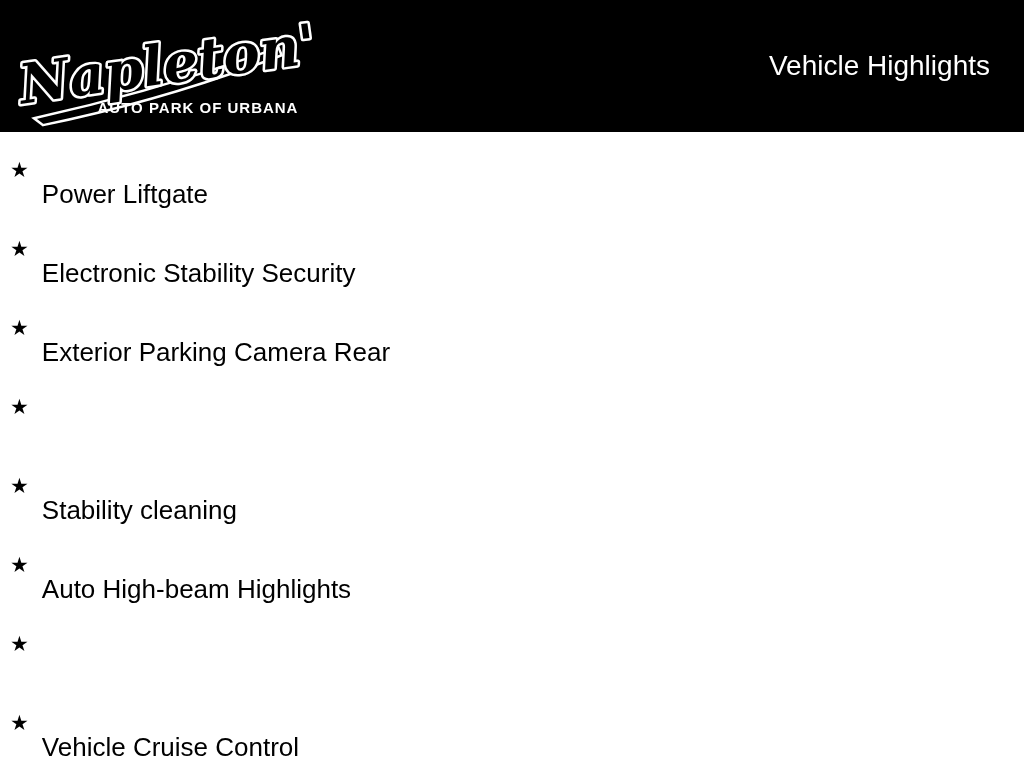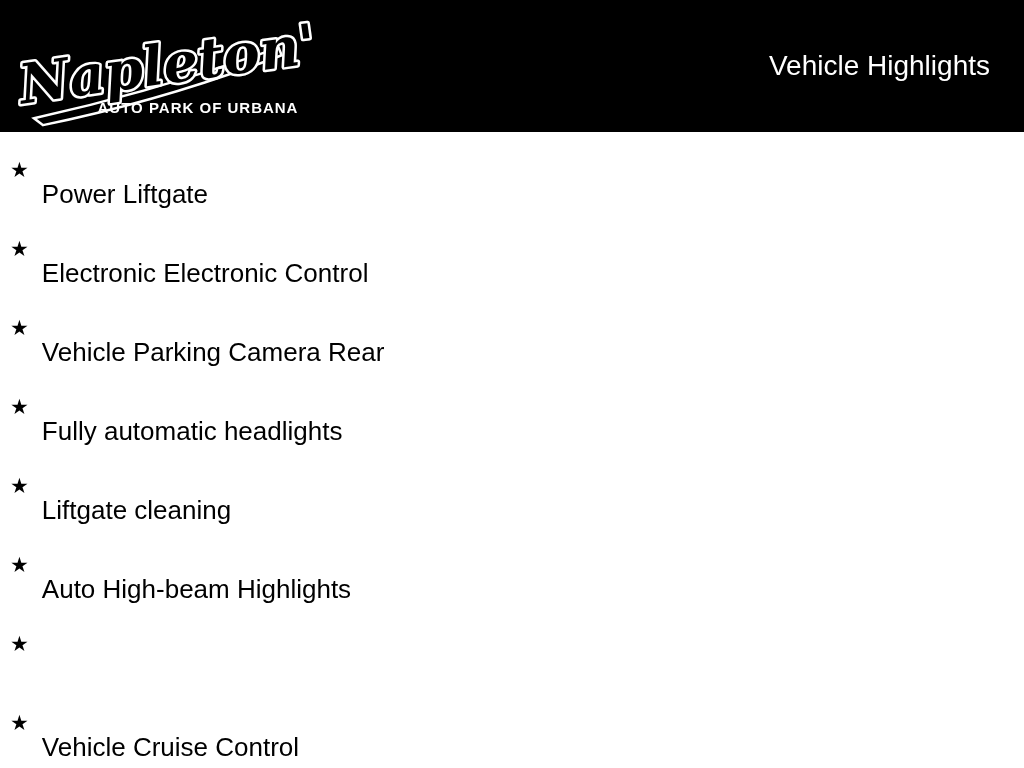--- a/index.html
+++ b/index.html
@@ -104,33 +104,32 @@
     <div class="header-title">Vehicle Highlights</div>
   </header>
 
   <ul class="feature-list">
     <li class="feature-item">
       <span class="star">★</span>
       <span class="feature-label">Power Liftgate</span>
     </li>
     <li class="feature-item">
       <span class="star">★</span>
-      <span class="feature-label">Electronic Electronic Control</span>
+      <span class="feature-label">Electronic Stability Security</span>
     </li>
     <li class="feature-item">
       <span class="star">★</span>
-      <span class="feature-label">Vehicle Parking Camera Rear</span>
+      <span class="feature-label">Exterior Parking Camera Rear</span>
     </li>
     <li class="feature-item">
       <span class="star">★</span>
-      <span class="feature-label">Fully automatic headlights</span>
     </li>
     <li class="feature-item">
       <span class="star">★</span>
-      <span class="feature-label">Liftgate cleaning</span>
+      <span class="feature-label">Stability cleaning</span>
     </li>
     <li class="feature-item">
       <span class="star">★</span>
       <span class="feature-label">Auto High-beam Highlights</span>
     </li>
     <li class="feature-item">
       <span class="star">★</span>
     </li>
     <li class="feature-item">
       <span class="star">★</span>

